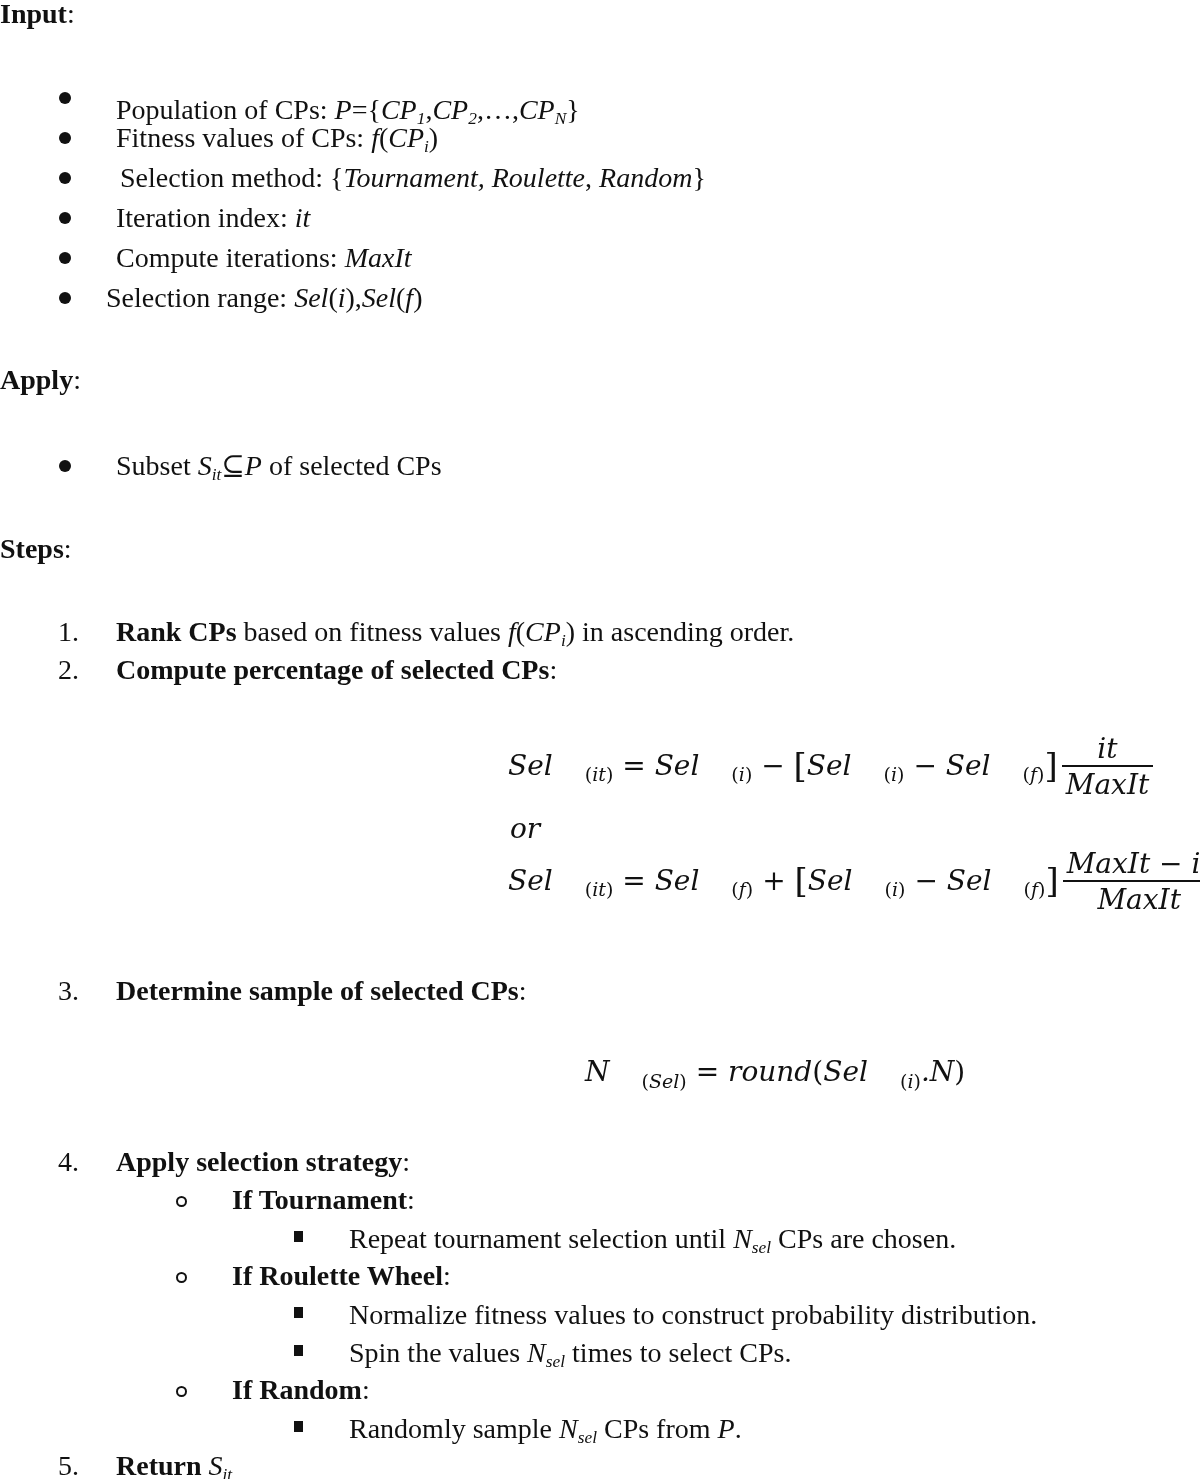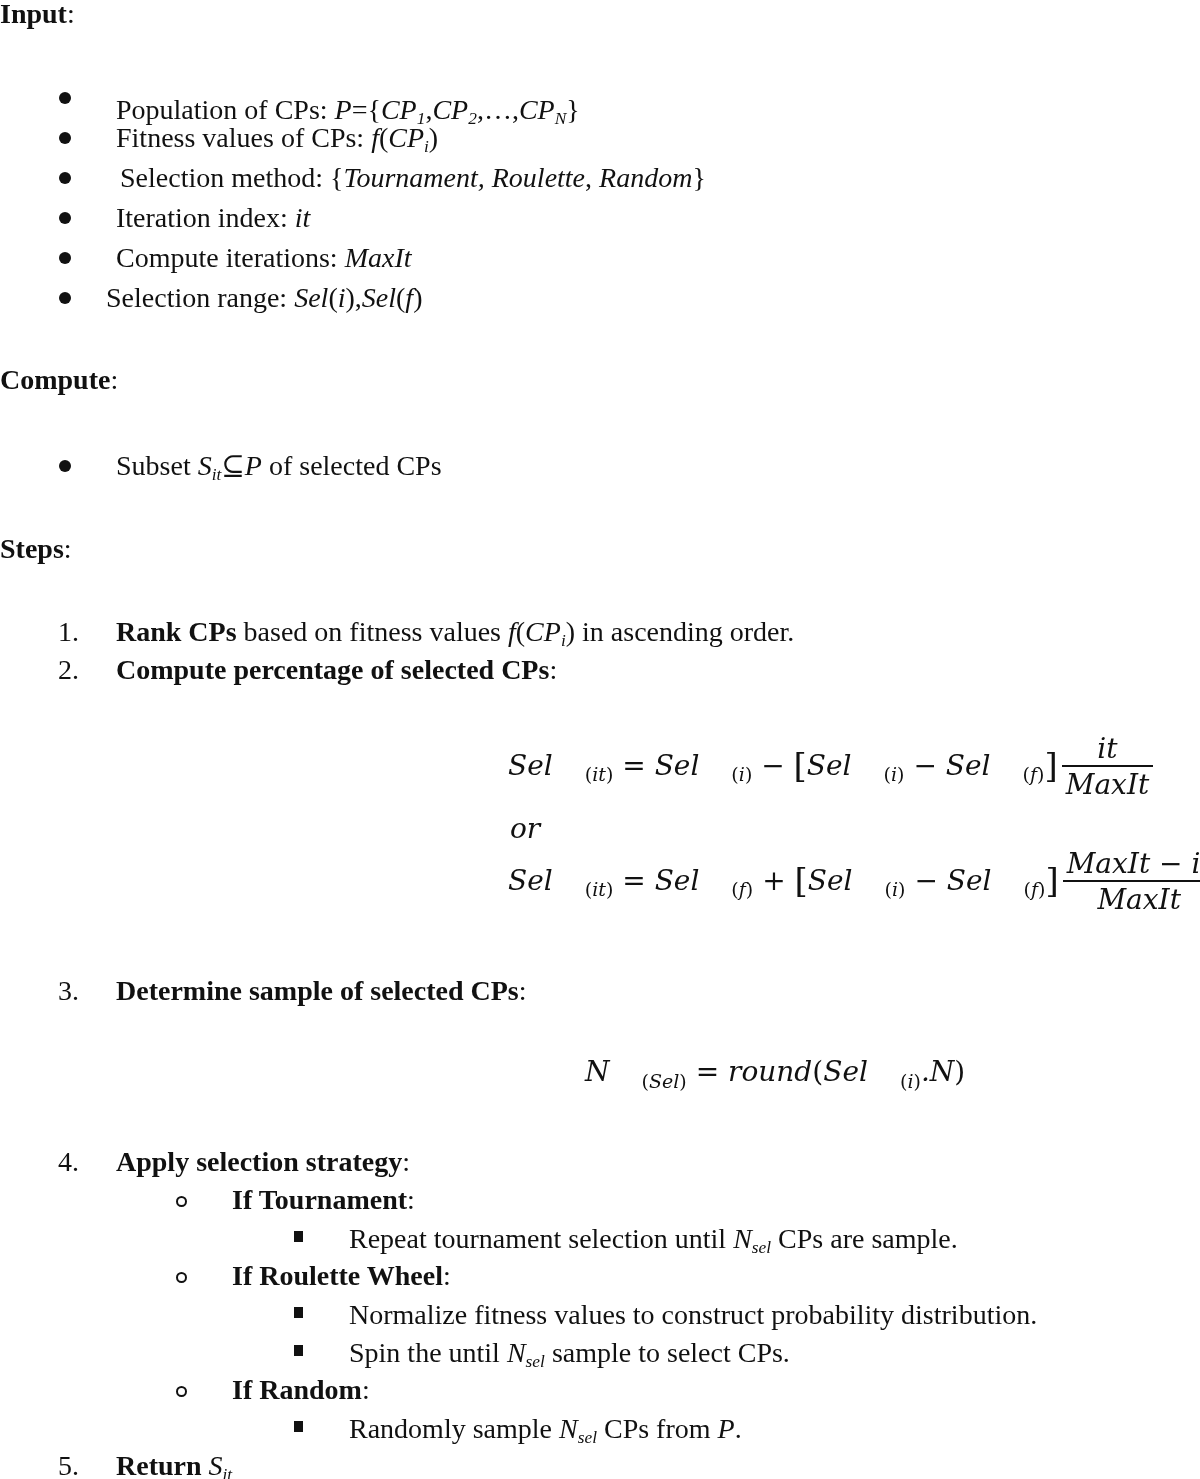--- a/index.html
+++ b/index.html
@@ -41,21 +41,21 @@
 
 <div class="bullet" style="left:59px;top:212px;"></div>
 <div class="abs" style="left:116px;top:204px;"><span>Iteration index: </span><span class="it">it</span></div>
 
 <div class="bullet" style="left:59px;top:252px;"></div>
 <div class="abs" style="left:116px;top:244px;"><span>Compute iterations: </span><span class="it">MaxIt</span></div>
 
 <div class="bullet" style="left:59px;top:292px;"></div>
 <div class="abs" style="left:106px;top:284px;"><span>Selection range: </span><span class="it">Sel</span>(<span class="it">i</span>),<span class="it">Sel</span>(<span class="it">f</span>)</div>
 
-<div class="abs head" style="left:0;top:366px;"><span>Compute</span><span class="colon">:</span></div>
+<div class="abs head" style="left:0;top:366px;"><span>Apply</span><span class="colon">:</span></div>
 
 <div class="bullet" style="left:59px;top:460px;"></div>
 <div class="abs" style="left:116px;top:452px;"><span>Subset </span><span class="it">S<span class="sub">it</span></span>⊆<span class="it">P</span><span> of selected CPs</span></div>
 
 <div class="abs head" style="left:0;top:535px;"><span>Steps</span><span class="colon">:</span></div>
 
 <div class="abs num" style="left:58px;top:618px;">1.</div>
 <div class="abs" style="left:116px;top:618px;"><b>Rank CPs</b><span> based on fitness values </span><span class="it">f</span>(<span class="it">CP<span class="sub">i</span></span>)<span> in ascending order.</span></div>
 
 <div class="abs num" style="left:58px;top:656px;">2.</div>
@@ -91,28 +91,28 @@
   <span class="up">=</span>
   <span>round</span><span class="up">(</span><span>Sel</span><span class="msub up">(<span class="it">i</span>)</span><span>.N</span><span class="up">)</span>
 </div>
 
 <div class="abs num" style="left:58px;top:1148px;">4.</div>
 <div class="abs" style="left:116px;top:1148px;"><b>Apply selection strategy</b><span>:</span></div>
 
 <div class="ring" style="left:176px;top:1196px;"></div>
 <div class="abs" style="left:232px;top:1186px;"><b>If Tournament</b>:</div>
 <div class="square" style="left:294px;top:1231px;"></div>
-<div class="abs" style="left:349px;top:1225px;"><span>Repeat tournament selection until </span><span class="it">N<span class="sub">sel</span></span><span> CPs are sample.</span></div>
+<div class="abs" style="left:349px;top:1225px;"><span>Repeat tournament selection until </span><span class="it">N<span class="sub">sel</span></span><span> CPs are chosen.</span></div>
 
 <div class="ring" style="left:176px;top:1272px;"></div>
 <div class="abs" style="left:232px;top:1262px;"><b>If Roulette Wheel</b>:</div>
 <div class="square" style="left:294px;top:1307px;"></div>
 <div class="abs" style="left:349px;top:1301px;"><span>Normalize fitness values to construct probability distribution.</span></div>
 <div class="square" style="left:294px;top:1345px;"></div>
-<div class="abs" style="left:349px;top:1339px;"><span>Spin the until </span><span class="it">N<span class="sub">sel</span></span><span> sample to select CPs.</span></div>
+<div class="abs" style="left:349px;top:1339px;"><span>Spin the values </span><span class="it">N<span class="sub">sel</span></span><span> times to select CPs.</span></div>
 
 <div class="ring" style="left:176px;top:1386px;"></div>
 <div class="abs" style="left:232px;top:1376px;"><b>If Random</b>:</div>
 <div class="square" style="left:294px;top:1421px;"></div>
 <div class="abs" style="left:349px;top:1415px;"><span>Randomly sample </span><span class="it">N<span class="sub">sel</span></span> CPs from <span class="it">P</span>.</div>
 
 <div class="abs num" style="left:58px;top:1452px;">5.</div>
 <div class="abs" style="left:116px;top:1452px;"><b>Return</b> <span class="it">S<span class="sub">it</span></span></div>
 
 </body></html>

